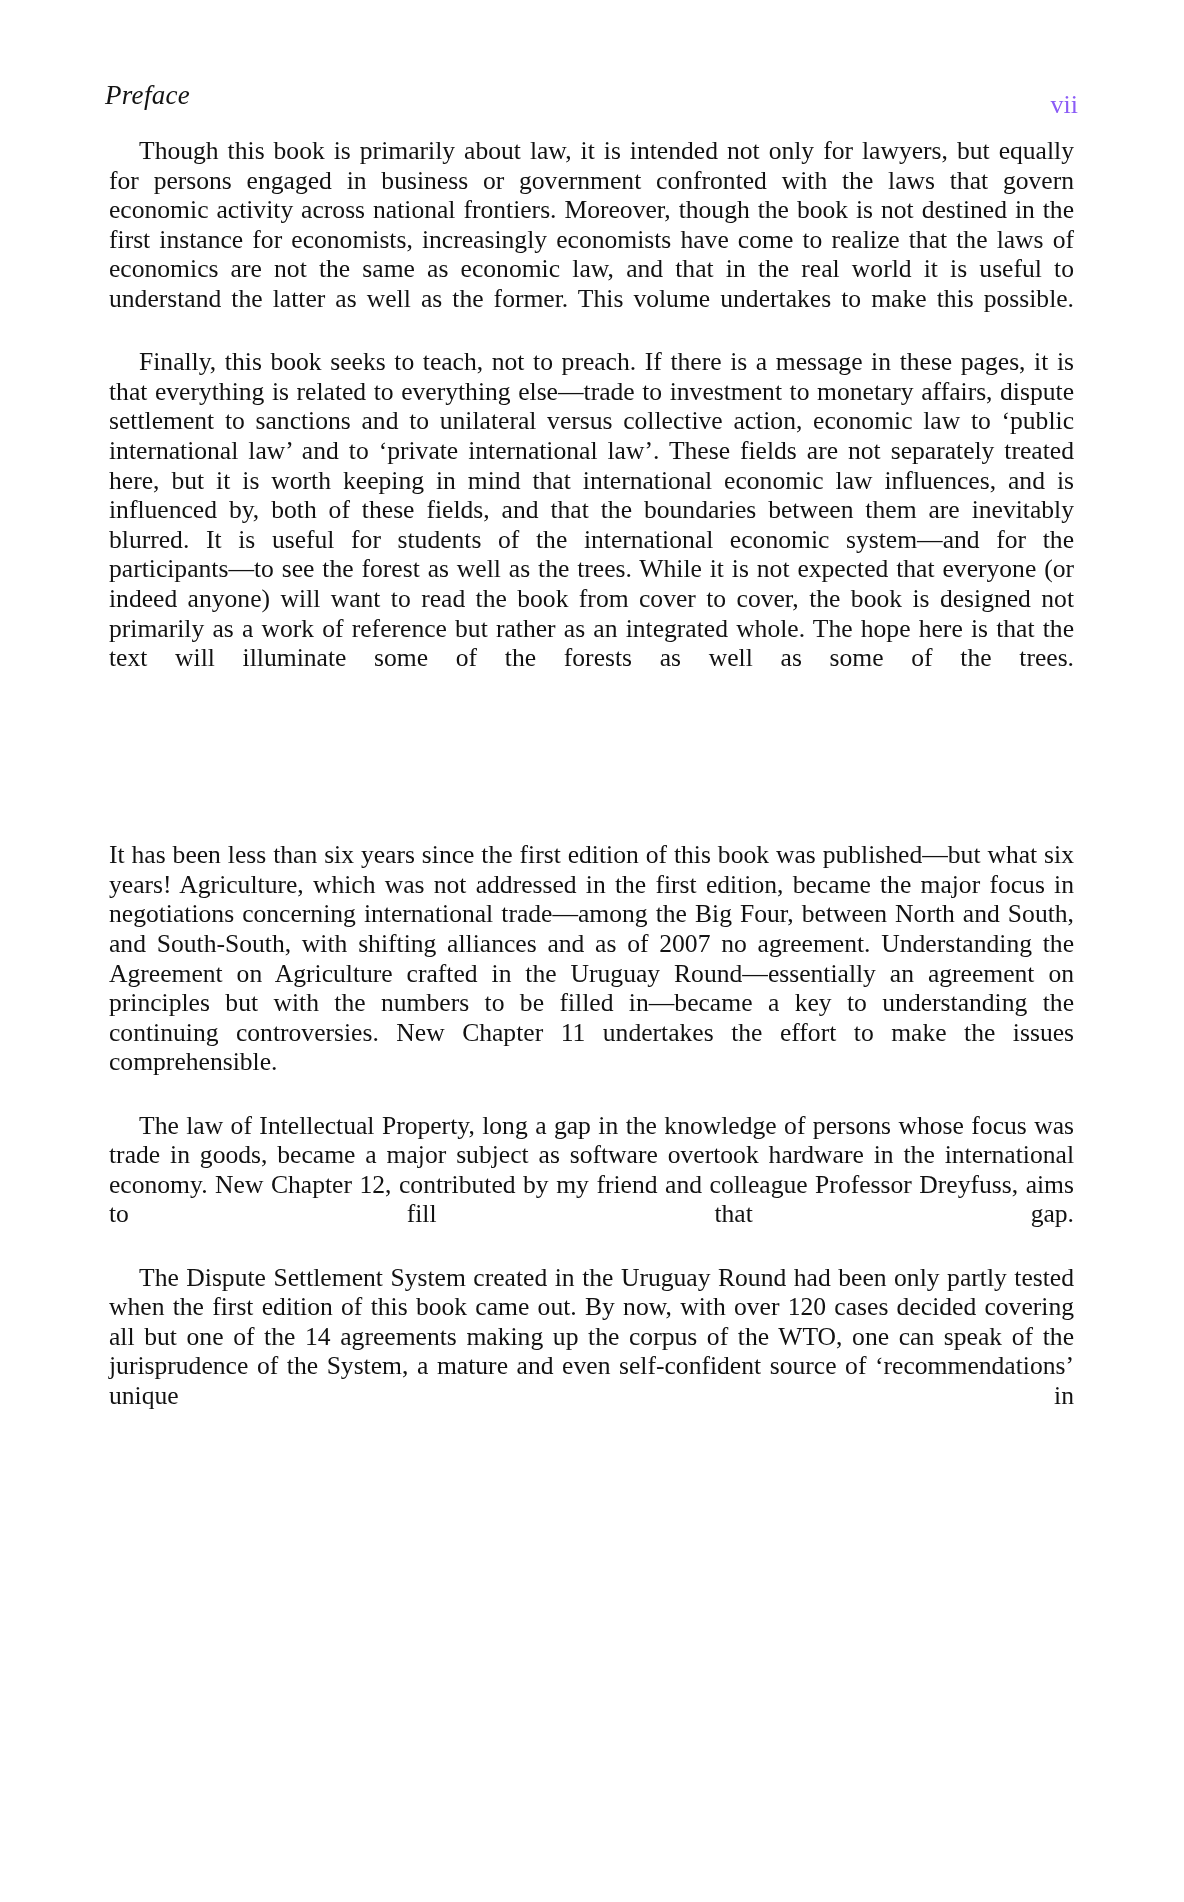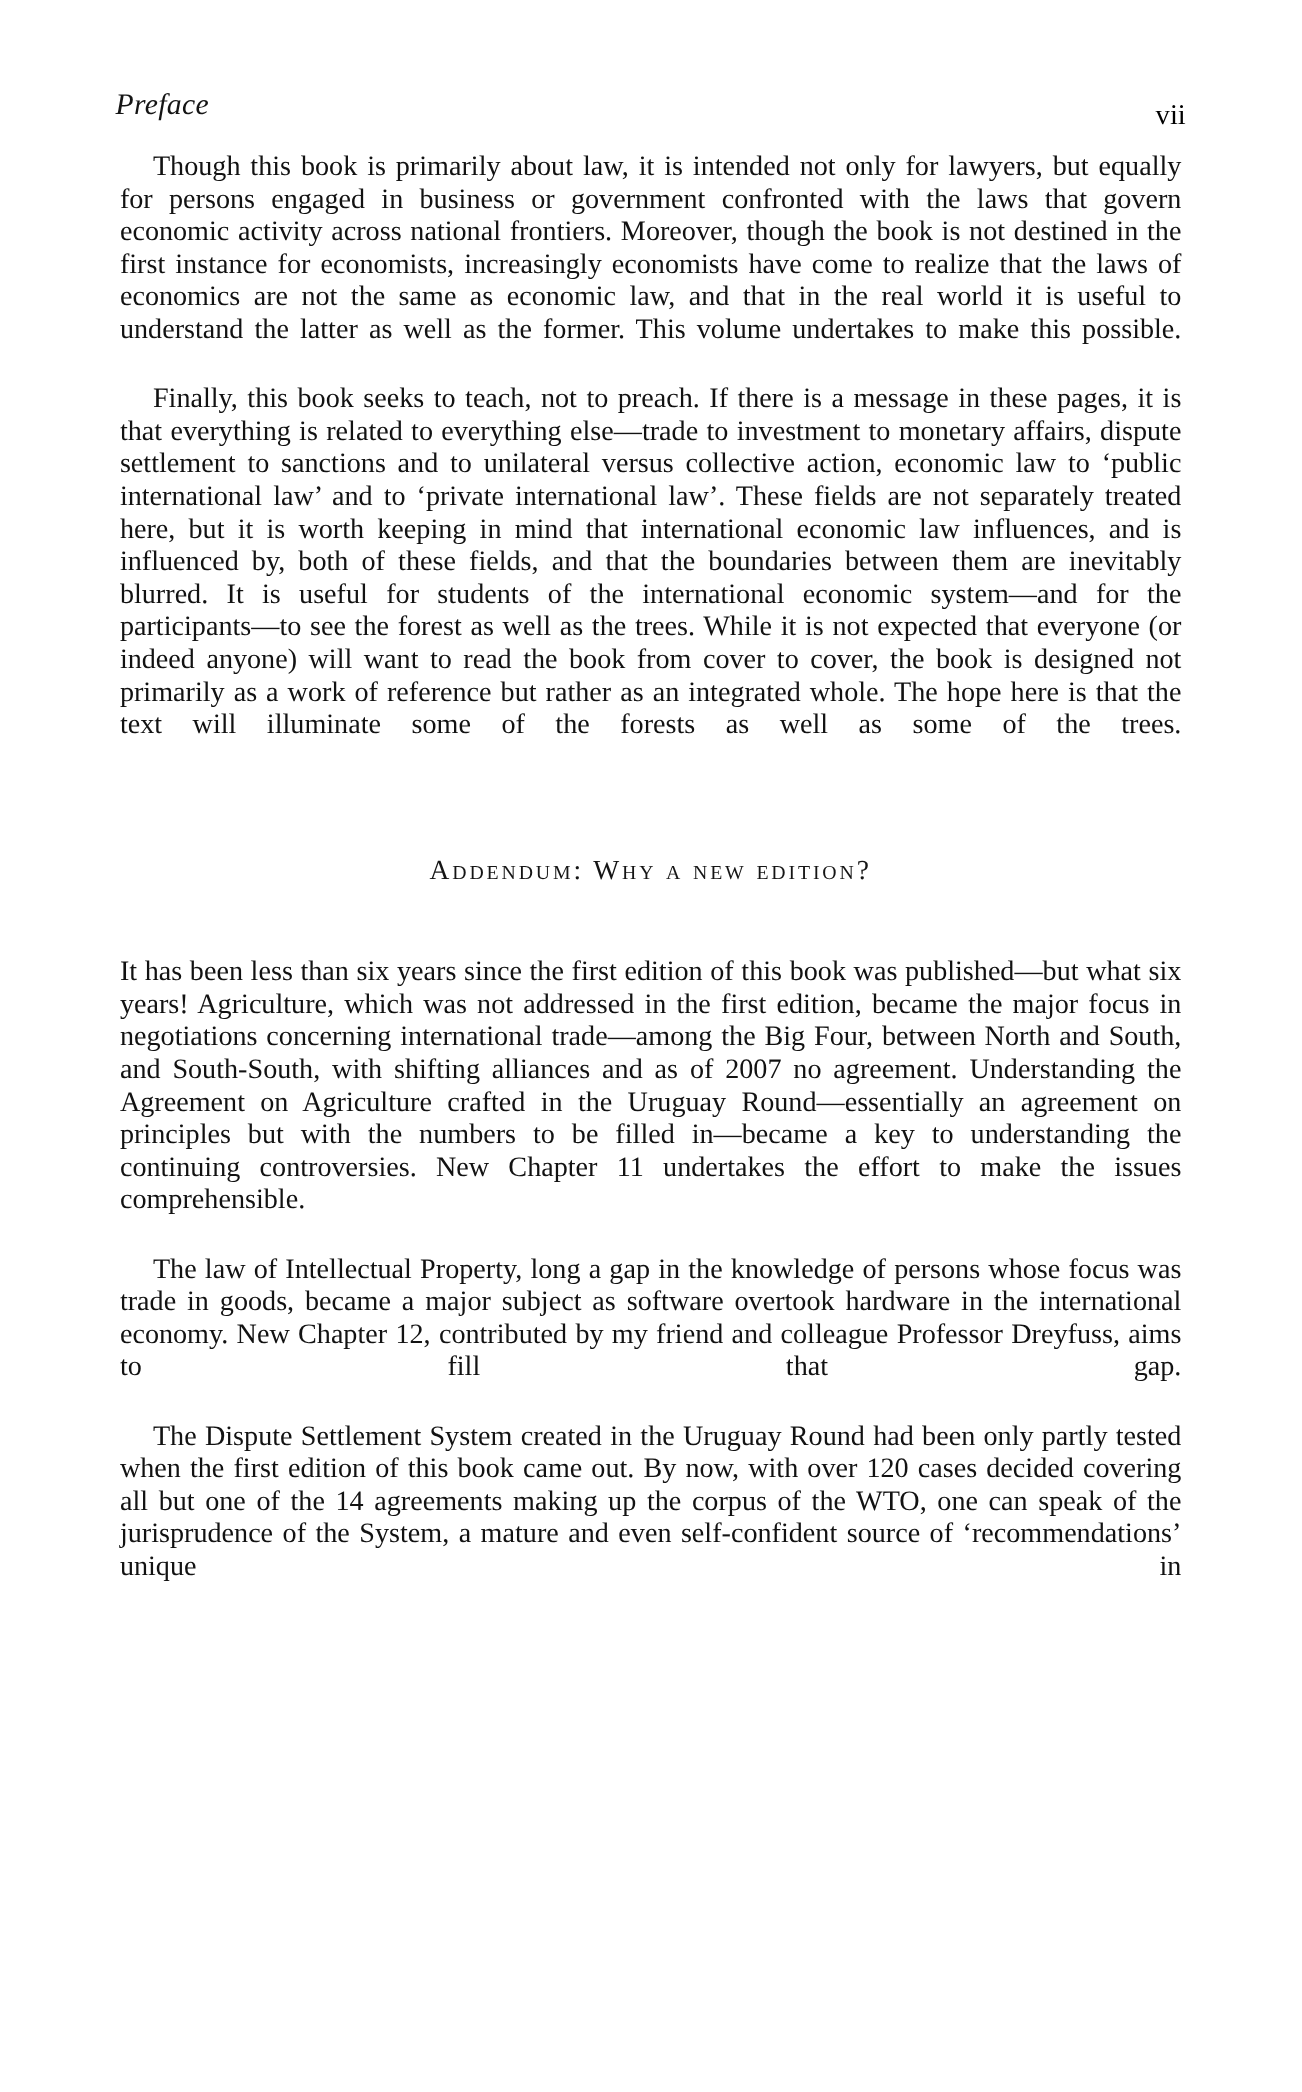--- a/index.html
+++ b/index.html
@@ -37,21 +37,21 @@
     font-size: 27px;
     letter-spacing: 0.3px;
     color: #141414;
   }
 
   .folio {
     position: absolute;
     right: 0;
     bottom: 0;
     font-size: 26px;
-    color: #000000;
+    color: #8b5cf6;
     font-variant: normal;
   }
 
   
   .textblock {
     position: absolute;
     left: 105px;
     top: 132px;
     width: 973px;
   }
@@ -110,21 +110,20 @@
   </div>
 
   <div class="textblock">
 
     <p class="body indent">Though this book is primarily about law, it is intended not only for lawyers, but equally for persons engaged in business or government confronted with the laws that govern economic activity across national frontiers. Moreover, though the book is not destined in the first instance for economists, increasingly economists have come to realize that the laws of economics are not the same as economic law, and that in the real world it is useful to understand the latter as well as the former. This volume undertakes to make this possible.</p>
 
     <p class="body indent">Finally, this book seeks to teach, not to preach. If there is a message in these pages, it is that everything is related to everything else—trade to investment to monetary affairs, dispute settlement to sanctions and to unilateral versus collective action, economic law to ‘public international law’ and to ‘private international law’. These fields are not separately treated here, but it is worth keeping in mind that international economic law influences, and is influenced by, both of these fields, and that the boundaries between them are inevitably blurred. It is useful for students of the international economic system—and for the participants—to see the forest as well as the trees. While it is not expected that everyone (or indeed anyone) will want to read the book from cover to cover, the book is designed not primarily as a work of reference but rather as an integrated whole. The hope here is that the text will illuminate some of the forests as well as some of the trees.</p>
 
     <div class="gap-before-heading"></div>
 
-    <p class="section-heading">Addendum: Why a new edition?</p>
 
     <div class="gap-after-heading"></div>
 
     <p class="body noindent">It has been less than six years since the first edition of this book was published—but what six years! Agriculture, which was not addressed in the first edition, became the major focus in negotiations concerning international trade—among the Big Four, between North and South, and South-South, with shifting alliances and as of 2007 no agreement. Understanding the Agreement on Agriculture crafted in the Uruguay Round—essentially an agreement on principles but with the numbers to be filled in—became a key to understanding the continuing controversies. New Chapter 11 undertakes the effort to make the issues comprehensible.</p>
 
     <p class="body indent">The law of Intellectual Property, long a gap in the knowledge of persons whose focus was trade in goods, became a major subject as software overtook hardware in the international economy. New Chapter 12, contributed by my friend and colleague Professor Dreyfuss, aims to fill that gap.</p>
 
     <p class="body indent">The Dispute Settlement System created in the Uruguay Round had been only partly tested when the first edition of this book came out. By now, with over 120 cases decided covering all but one of the 14 agreements making up the corpus of the WTO, one can speak of the jurisprudence of the System, a mature and even self-confident source of ‘recommendations’ unique in</p>
 
   </div>

